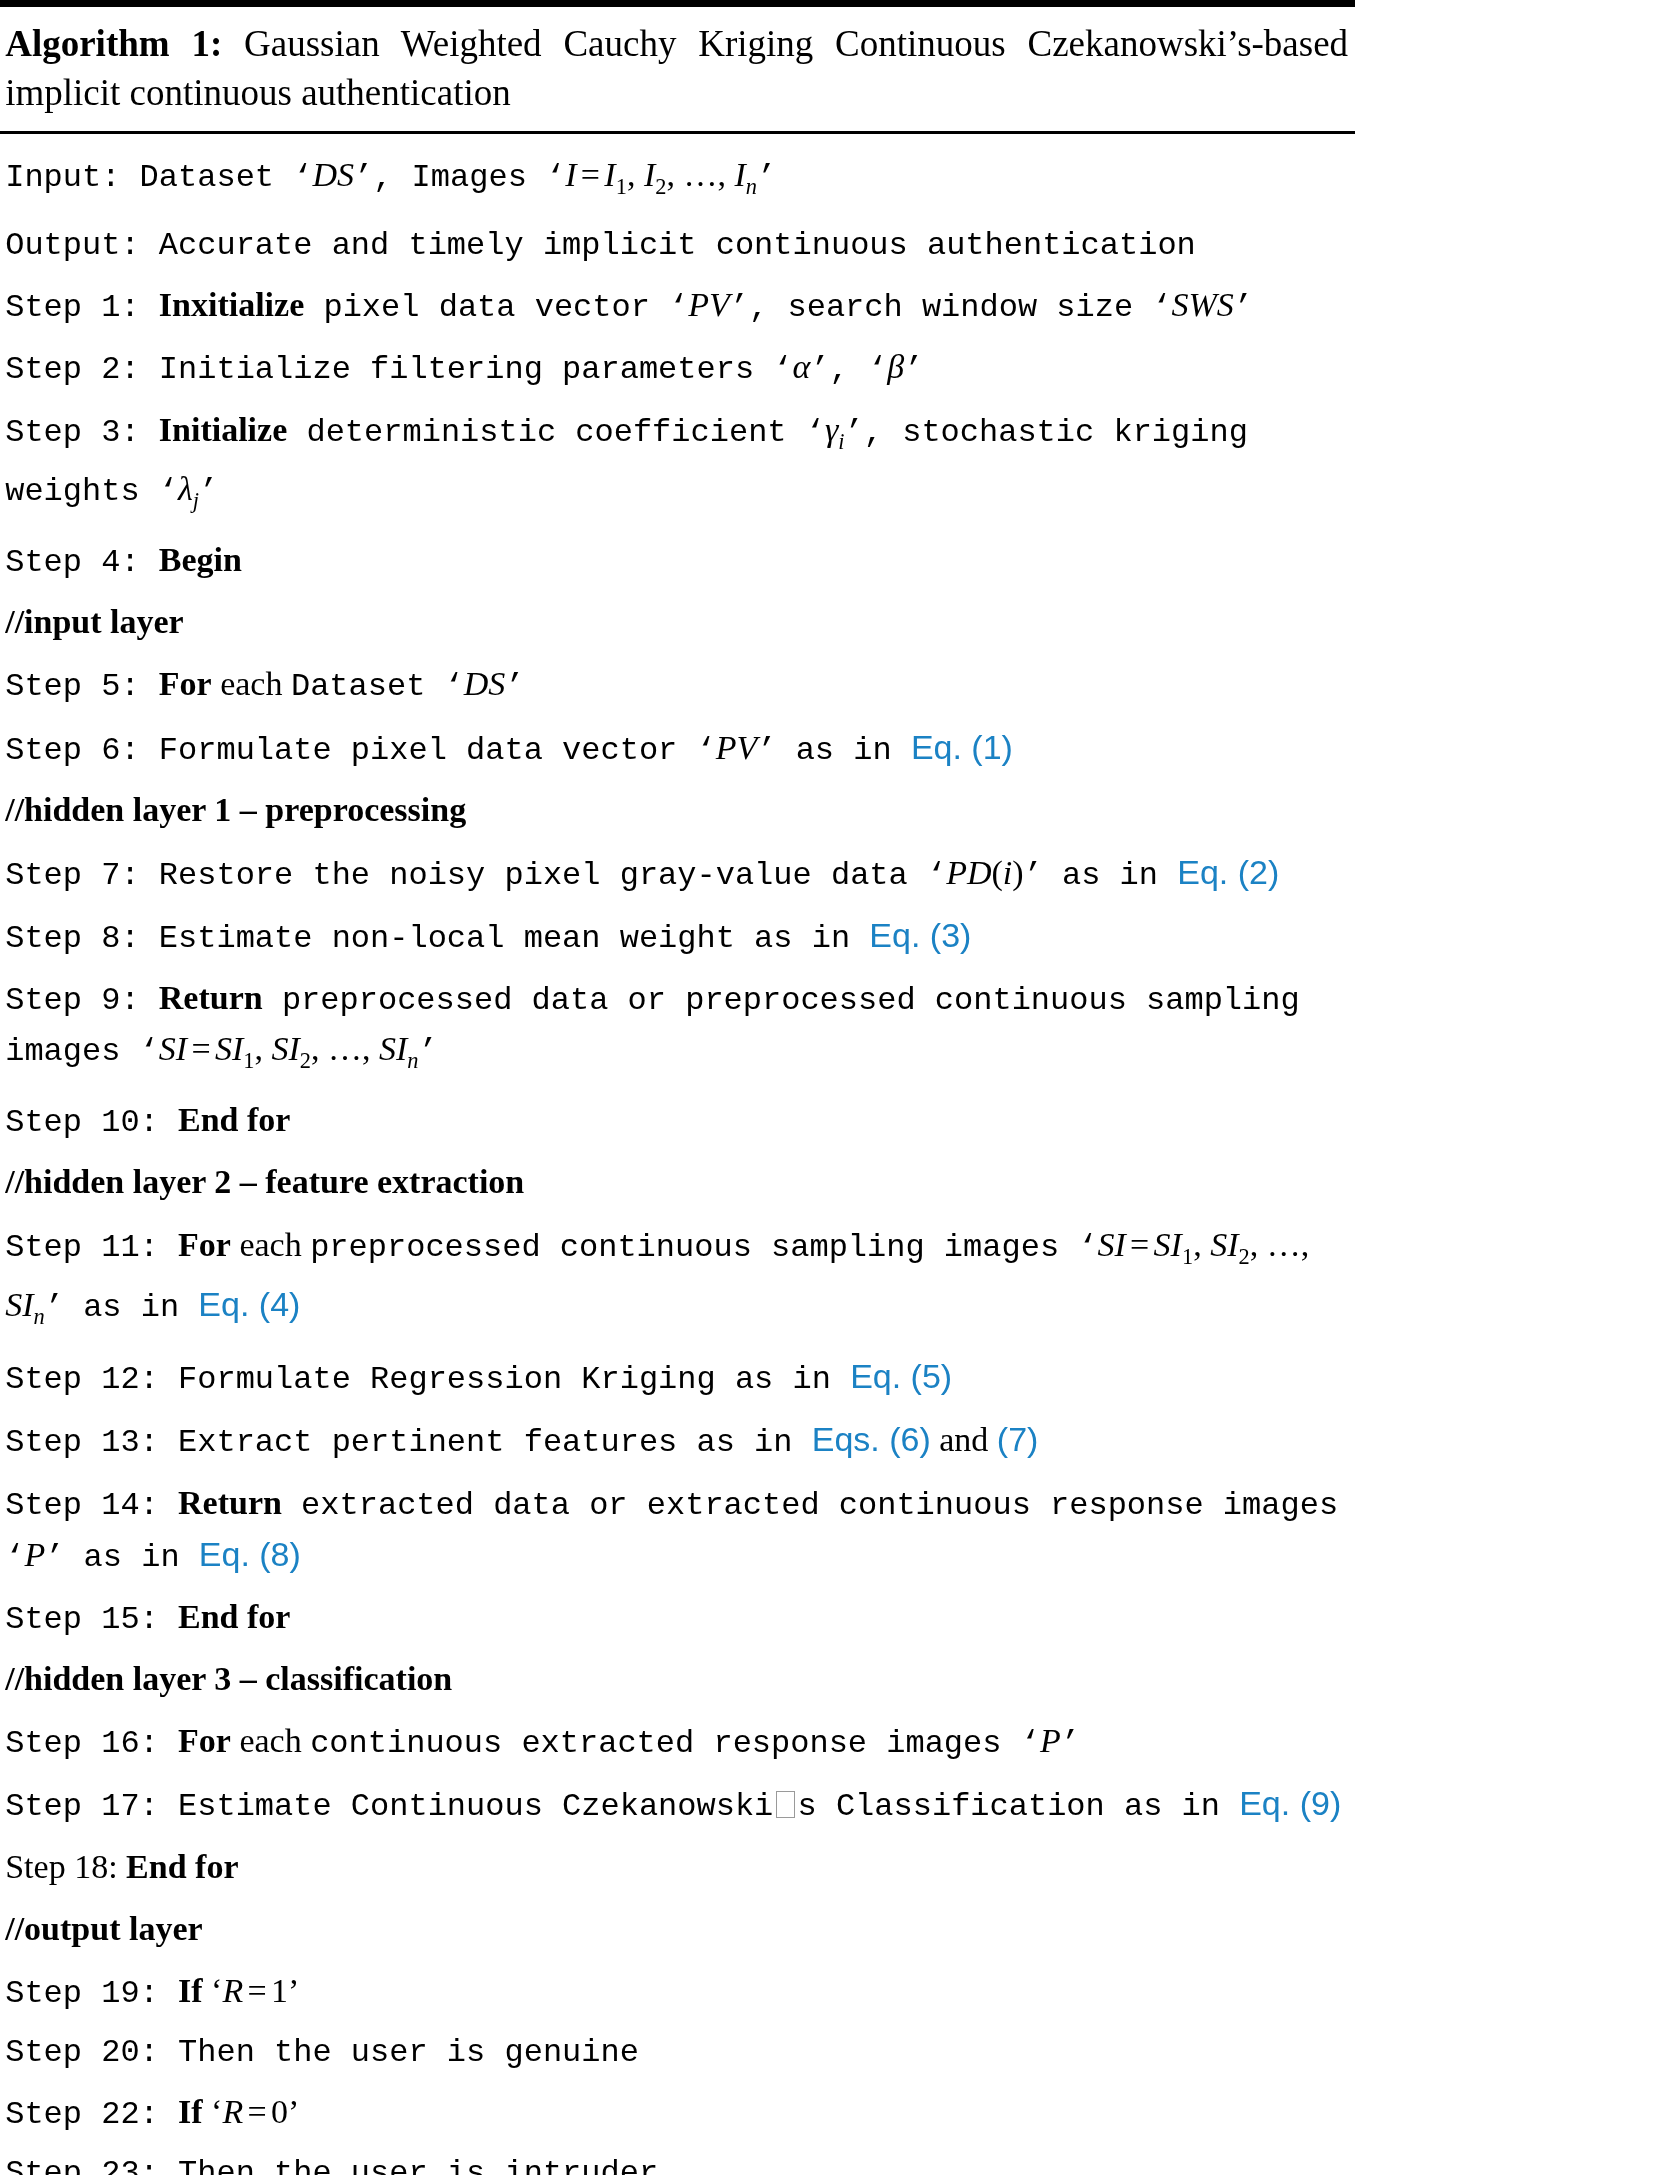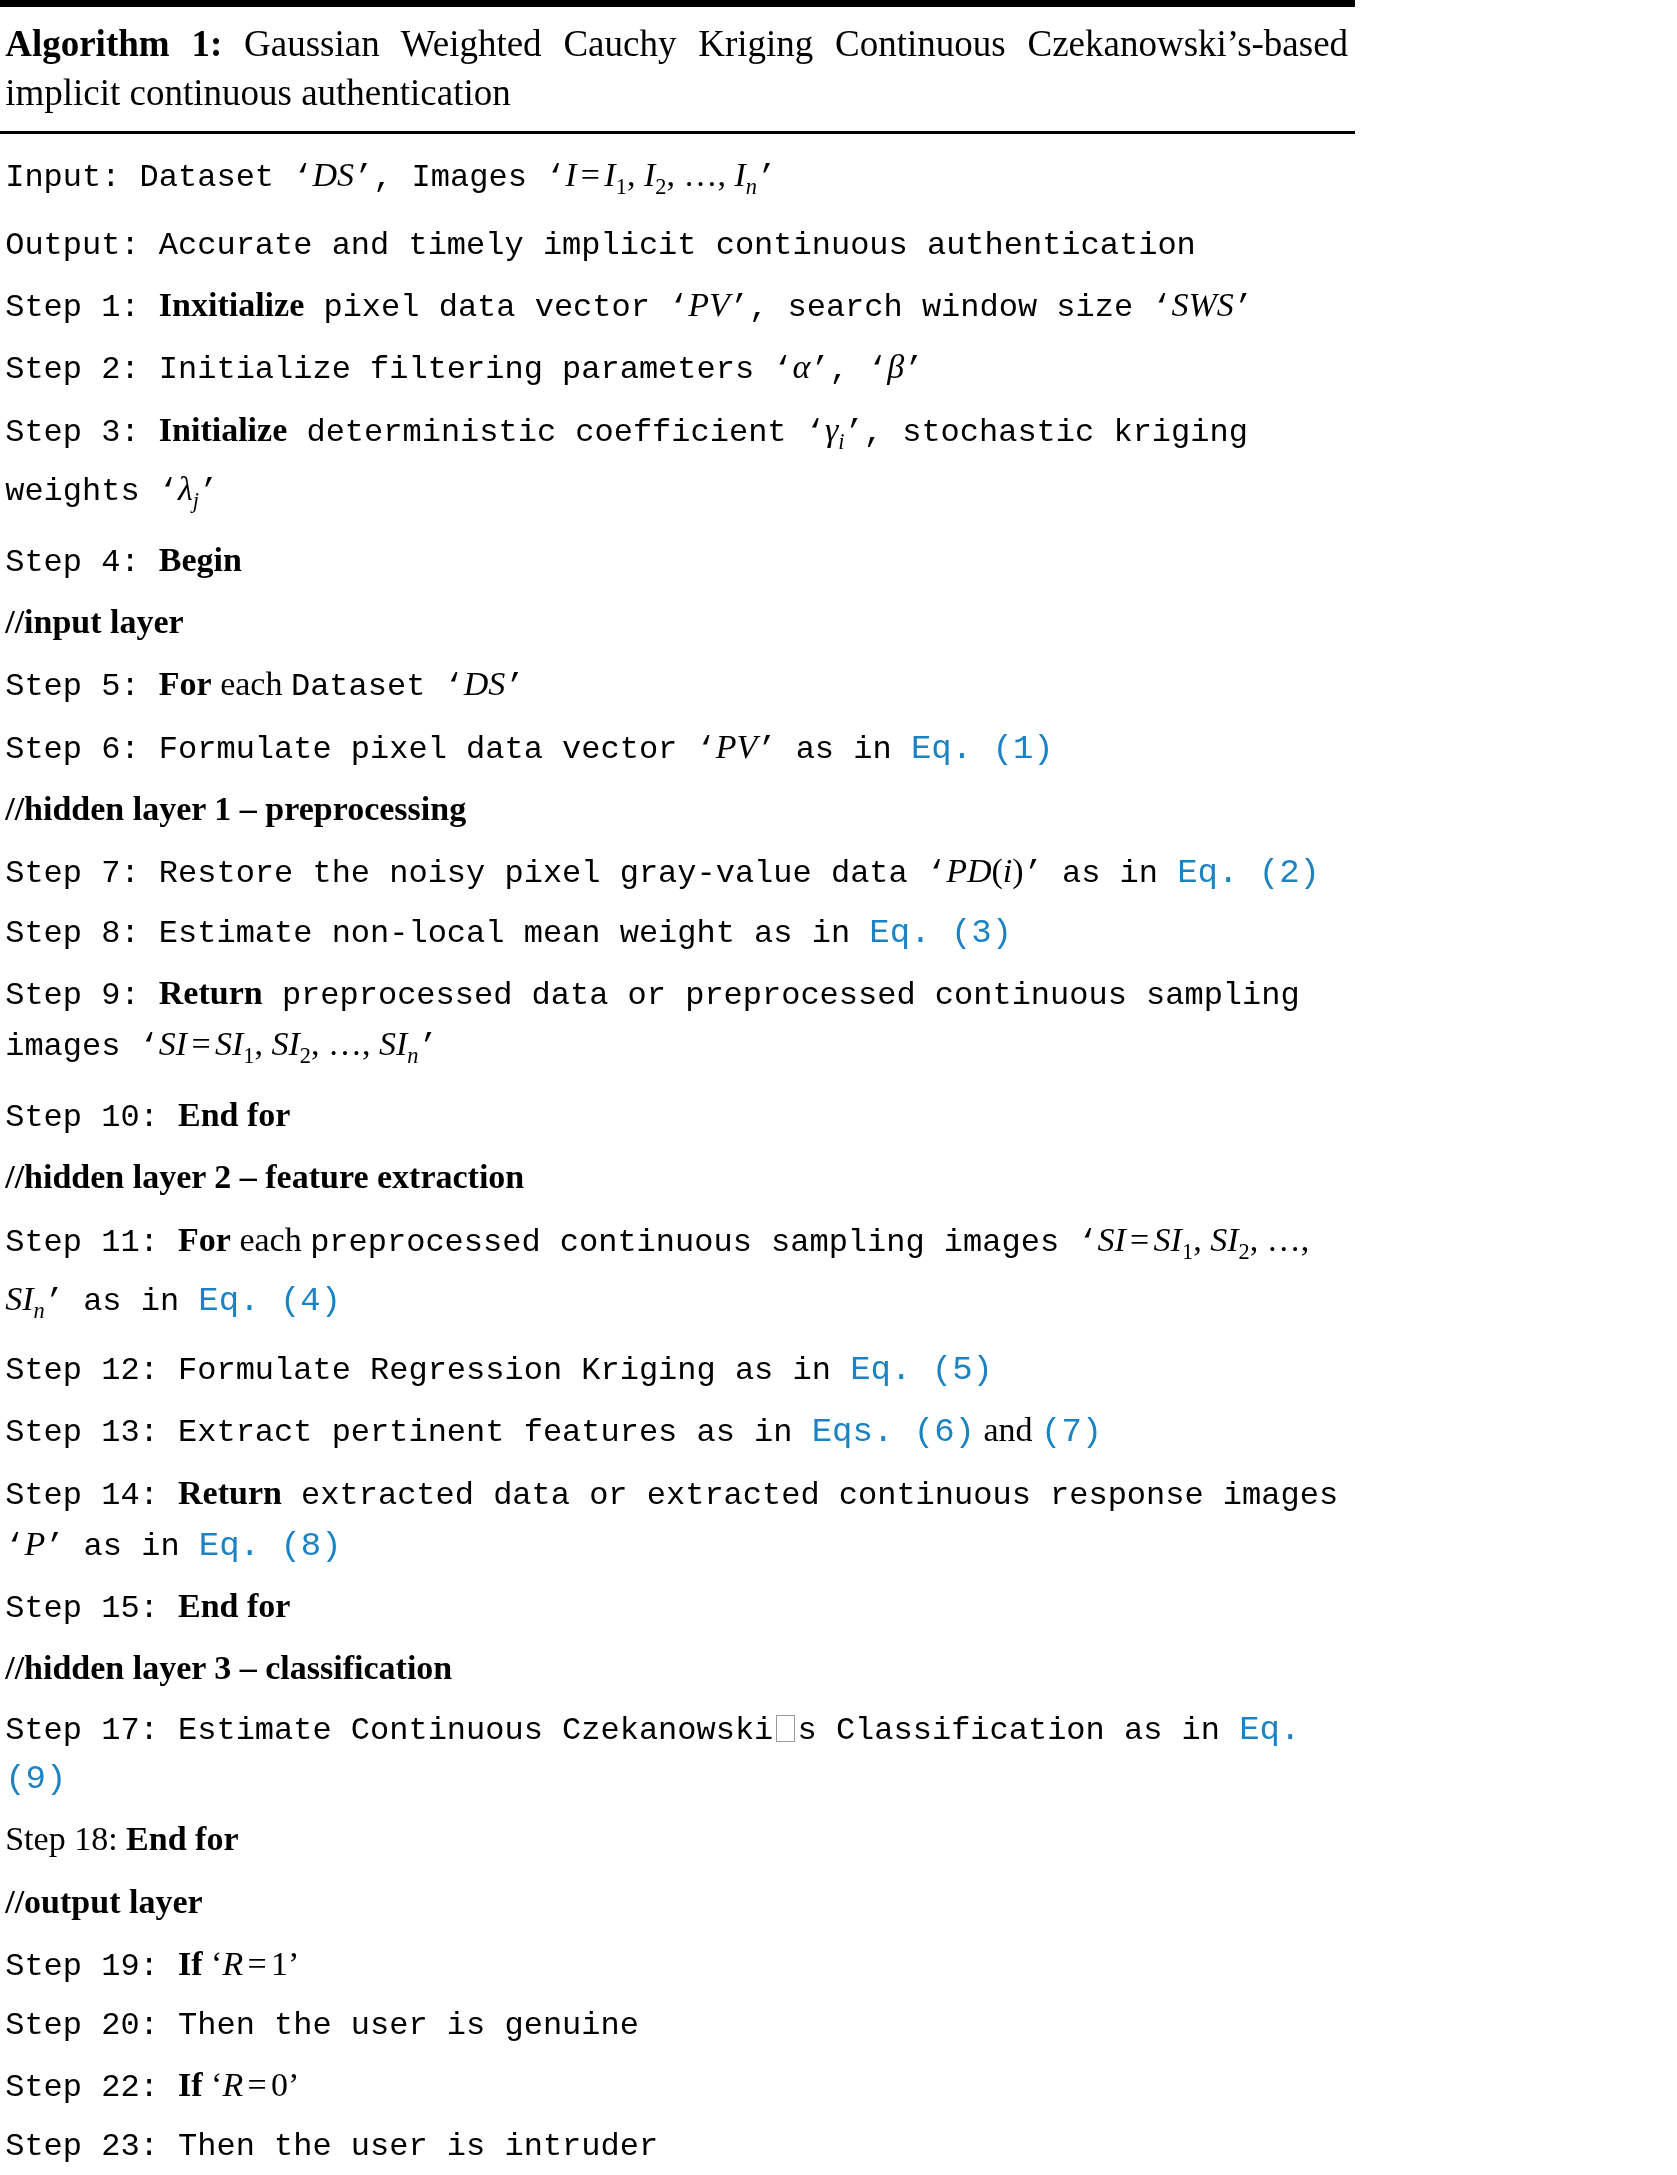--- a/index.html
+++ b/index.html
@@ -31,21 +31,21 @@
     font-size:32px;line-height:48px;
     white-space:normal;
   }
   .seg-mono{font-family:"Liberation Mono",monospace;}
   .seg-serif{font-family:"Liberation Serif",serif;font-size:34px;}
   .seg-bold{font-family:"Liberation Serif",serif;font-size:34px;font-weight:bold;}
   .seg-var{font-family:"Liberation Serif",serif;font-size:34px;font-style:italic;}
   .seg-eq{font-family:"Liberation Serif",serif;font-size:34px;margin:0 4.3px;}
   .seg-sub{font-family:"Liberation Serif",serif;font-size:22.4px;vertical-align:-7.7px;}
   .seg-subi{font-family:"Liberation Serif",serif;font-size:22.4px;font-style:italic;vertical-align:-7.7px;}
-  .seg-link{font-family:Liberation Mono, monospace;font-size:34px;color:var(--link);cursor:pointer;}
+  .seg-link{font-family:Liberation Sans, sans-serif;font-size:34px;color:var(--link);cursor:pointer;}
   .seg-box{
     display:inline-block;width:17px;height:25px;
     border:1.7px solid var(--boxline);
     margin:0 2.6px;vertical-align:-2.6px;background:var(--paper);
   }
 </style>
 </head>
 <body>
 
 <div class="page">
@@ -67,20 +67,21 @@
       <p class="line"><span class="seg-mono">Step 8: Estimate non-local mean weight as in </span><span class="seg-link">Eq. (3)</span></p>
       <p class="line"><span class="seg-mono">Step 9: </span><span class="seg-bold">Return</span><span class="seg-mono"> preprocessed data or preprocessed continuous sampling images ‘</span><span class="seg-var">SI</span><span class="seg-eq">=</span><span class="seg-var">SI</span><span class="seg-sub">1</span><span class="seg-serif">, </span><span class="seg-var">SI</span><span class="seg-sub">2</span><span class="seg-serif">, …, </span><span class="seg-var">SI</span><span class="seg-subi">n</span><span class="seg-mono">’</span></p>
       <p class="line"><span class="seg-mono">Step 10: </span><span class="seg-bold">End for</span></p>
       <p class="line"><span class="seg-bold">//hidden layer 2 – feature extraction</span></p>
       <p class="line"><span class="seg-mono">Step 11: </span><span class="seg-bold">For</span><span class="seg-serif"> each </span><span class="seg-mono">preprocessed continuous sampling images ‘</span><span class="seg-var">SI</span><span class="seg-eq">=</span><span class="seg-var">SI</span><span class="seg-sub">1</span><span class="seg-serif">, </span><span class="seg-var">SI</span><span class="seg-sub">2</span><span class="seg-serif">, …, </span><span class="seg-var">SI</span><span class="seg-subi">n</span><span class="seg-mono">’ as in </span><span class="seg-link">Eq. (4)</span></p>
       <p class="line"><span class="seg-mono">Step 12: Formulate Regression Kriging as in </span><span class="seg-link">Eq. (5)</span></p>
       <p class="line"><span class="seg-mono">Step 13: Extract pertinent features as in </span><span class="seg-link">Eqs. (6)</span><span class="seg-serif"> and </span><span class="seg-link">(7)</span></p>
       <p class="line"><span class="seg-mono">Step 14: </span><span class="seg-bold">Return</span><span class="seg-mono"> extracted data or extracted continuous response images ‘</span><span class="seg-var">P</span><span class="seg-mono">’ as in </span><span class="seg-link">Eq. (8)</span></p>
       <p class="line"><span class="seg-mono">Step 15: </span><span class="seg-bold">End for</span></p>
       <p class="line"><span class="seg-bold">//hidden layer 3 – classification</span></p>
+      <p class="line"><span class="seg-mono">Step 16: </span><span class="seg-bold">For</span><span class="seg-serif"> each </span><span class="seg-mono">continuous extracted response images ‘</span><span class="seg-var">P</span><span class="seg-mono">’</span></p>
       <p class="line"><span class="seg-mono">Step 17: Estimate Continuous Czekanowski</span><span class="seg-box"></span><span class="seg-mono">s Classification as in </span><span class="seg-link">Eq. (9)</span></p>
       <p class="line"><span class="seg-serif">Step 18: </span><span class="seg-bold">End for</span></p>
       <p class="line"><span class="seg-bold">//output layer</span></p>
       <p class="line"><span class="seg-mono">Step 19: </span><span class="seg-bold">If</span><span class="seg-serif"> ‘</span><span class="seg-var">R</span><span class="seg-eq">=</span><span class="seg-serif">1’</span></p>
       <p class="line"><span class="seg-mono">Step 20: Then the user is genuine</span></p>
       <p class="line"><span class="seg-mono">Step 22: </span><span class="seg-bold">If</span><span class="seg-serif"> ‘</span><span class="seg-var">R</span><span class="seg-eq">=</span><span class="seg-serif">0’</span></p>
       <p class="line"><span class="seg-mono">Step 23: Then the user is intruder</span></p>
       <p class="line"><span class="seg-mono">Step 24: </span><span class="seg-bold">End if</span></p>
       <p class="line"><span class="seg-mono">Step 25: </span><span class="seg-bold">End for</span></p>
     </div>

